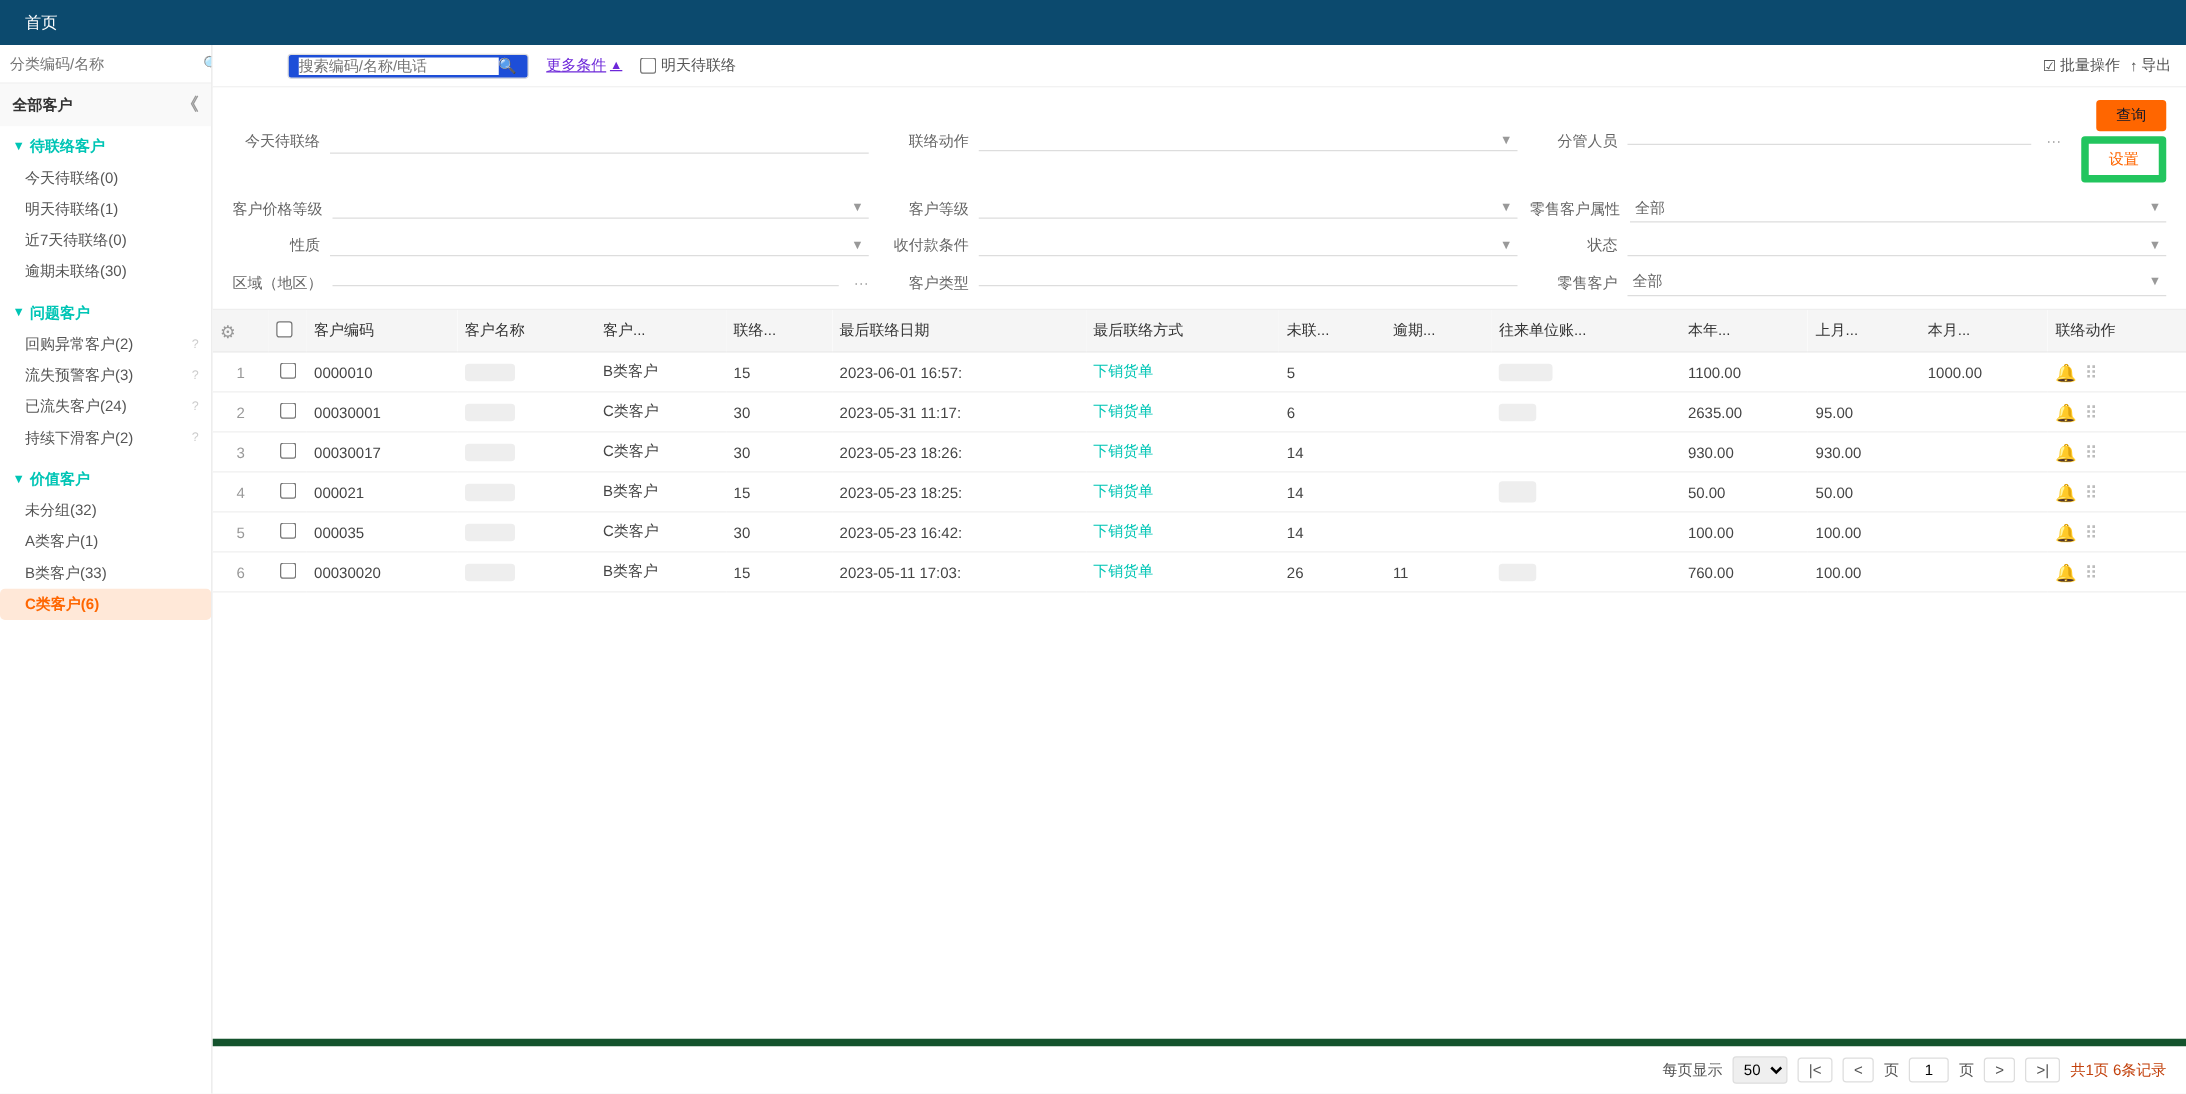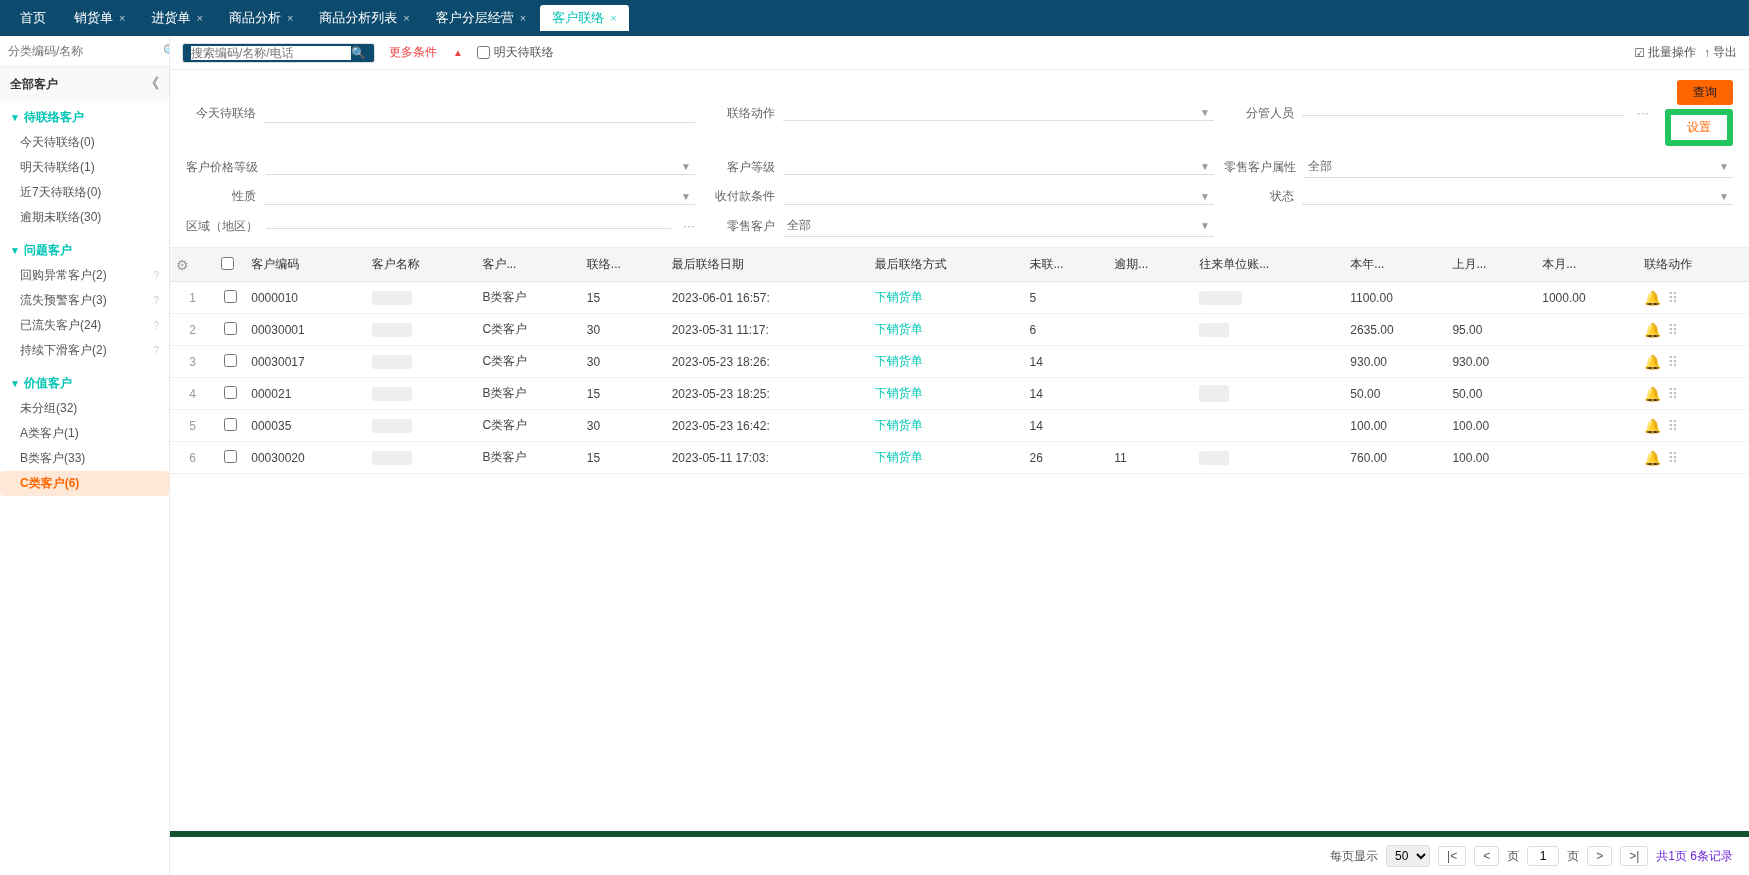--- a/index.html
+++ b/index.html
@@ -27,24 +27,24 @@
     .sidebar-group-header .triangle { font-size: 10px; }
     .sidebar-item { padding: 4px 10px 4px 20px; color: #555; cursor: pointer; display: flex; align-items: center; justify-content: space-between; }
     .sidebar-item.active { background: #ffe8d8; color: #ff6600; font-weight: bold; border-radius: 4px; }
     .sidebar-item .info-icon { color: #ccc; font-size: 10px; }
 
     
     .content-area { flex: 1; display: flex; flex-direction: column; overflow: hidden; }
 
     
     .toolbar { display: flex; align-items: center; padding: 6px 12px; background: #fff; border-bottom: 1px solid #eee; gap: 8px; }
-    .search-box { display: flex; align-items: center; border: 1px solid #ddd; border-radius: 3px; padding: 2px 8px; background: #0c4a6e; }
+    .search-box { display: flex; align-items: center; border: 1px solid #ddd; border-radius: 3px; padding: 2px 8px; background: #1d4ed8; margin-left: 48px; }
     .search-box input { border: none; outline: none; width: 160px; font-size: 12px; color: #666; }
     .search-box .search-icon { color: #00c5b5; cursor: pointer; }
-    .filter-btn { display: flex; align-items: center; gap: 16px; color: #ef4444; cursor: pointer; padding: 2px 6px; }
+    .filter-btn { display: flex; align-items: center; gap: 3px; color: #6d28d9; cursor: pointer; padding: 2px 6px; text-decoration: underline; }
     .filter-btn .arrow { font-size: 10px; }
     .checkbox-label { display: flex; align-items: center; gap: 4px; color: #555; cursor: pointer; }
     .toolbar-right { margin-left: auto; display: flex; gap: 8px; }
     .batch-btn { display: flex; align-items: center; gap: 3px; color: #555; cursor: pointer; }
     .export-btn { display: flex; align-items: center; gap: 3px; color: #555; cursor: pointer; }
 
     
     .filter-panel { background: #fff; border-bottom: 1px solid #eee; padding: 10px 16px; display: grid; grid-template-columns: repeat(3, 1fr); gap: 10px; }
     .filter-row { display: flex; align-items: center; gap: 8px; }
     .filter-label { color: #666; white-space: nowrap; min-width: 70px; text-align: right; }
@@ -69,40 +69,32 @@
     .action-icon { color: #bbb; cursor: pointer; font-size: 14px; }
     .settings-icon { color: #999; cursor: pointer; font-size: 14px; }
     .col-checkbox { width: 30px; text-align: center; }
     .blurred { background: #eee; border-radius: 3px; color: transparent; user-select: none; min-width: 40px; display: inline-block; }
 
     
     .pagination { display: flex; align-items: center; justify-content: flex-end; padding: 8px 16px; background: #fff; border-top: 6px solid #14532d; gap: 8px; font-size: 12px; color: #555; }
     .page-size-select { border: 1px solid #ddd; border-radius: 3px; padding: 2px 4px; }
     .page-btn { border: 1px solid #ddd; background: #fff; padding: 2px 8px; cursor: pointer; border-radius: 3px; color: #555; }
     .page-input { border: 1px solid #ddd; width: 32px; text-align: center; border-radius: 3px; padding: 2px; }
-    .page-total { color: #6d28d9; }
+    .page-total { color: #c2410c; }
 
     
     .table-container::-webkit-scrollbar { height: 8px; width: 8px; }
     .table-container::-webkit-scrollbar-track { background: #f0f0f0; }
     .table-container::-webkit-scrollbar-thumb { background: #ccc; border-radius: 4px; }
   </style>
 </head>
 <body>
 
 <nav class="top-nav">
   <span class="nav-home">首页</span>
-  <div id="nav-tabs" style="display:flex; gap:2px;">
-      <span class="nav-item">销货单<span class="close-x">×</span></span>
-      <span class="nav-item">进货单<span class="close-x">×</span></span>
-      <span class="nav-item">商品分析<span class="close-x">×</span></span>
-      <span class="nav-item">商品分析列表<span class="close-x">×</span></span>
-      <span class="nav-item">客户分层经营<span class="close-x">×</span></span>
-      <span class="nav-item active">客户联络<span class="close-x">×</span></span>
-    </div>
 </nav>
 
 <div class="main-layout">
 
   <aside class="sidebar">
     <div class="sidebar-search">
       <input type="text" placeholder="分类编码/名称" style="">
       <span class="search-icon-btn">🔍</span>
     </div>
     <div class="sidebar-title">
@@ -257,20 +249,26 @@
           <span class="chevron">▼</span>
         </div>
       </div>
 
       <div class="filter-row">
         <span class="filter-label">区域（地区）</span>
         <div class="filter-select" style="flex:1;">
           <span></span>
         </div>
         <span class="filter-dots">···</span>
+      </div>
+      <div class="filter-row">
+        <span class="filter-label">客户类型</span>
+        <div class="filter-select">
+          <span></span>
+        </div>
       </div>
       <div class="filter-row">
         <span class="filter-label">零售客户</span>
         <div class="filter-select">
           <span>全部</span>
           <span class="chevron">▼</span>
         </div>
       </div>
     </div>
 

